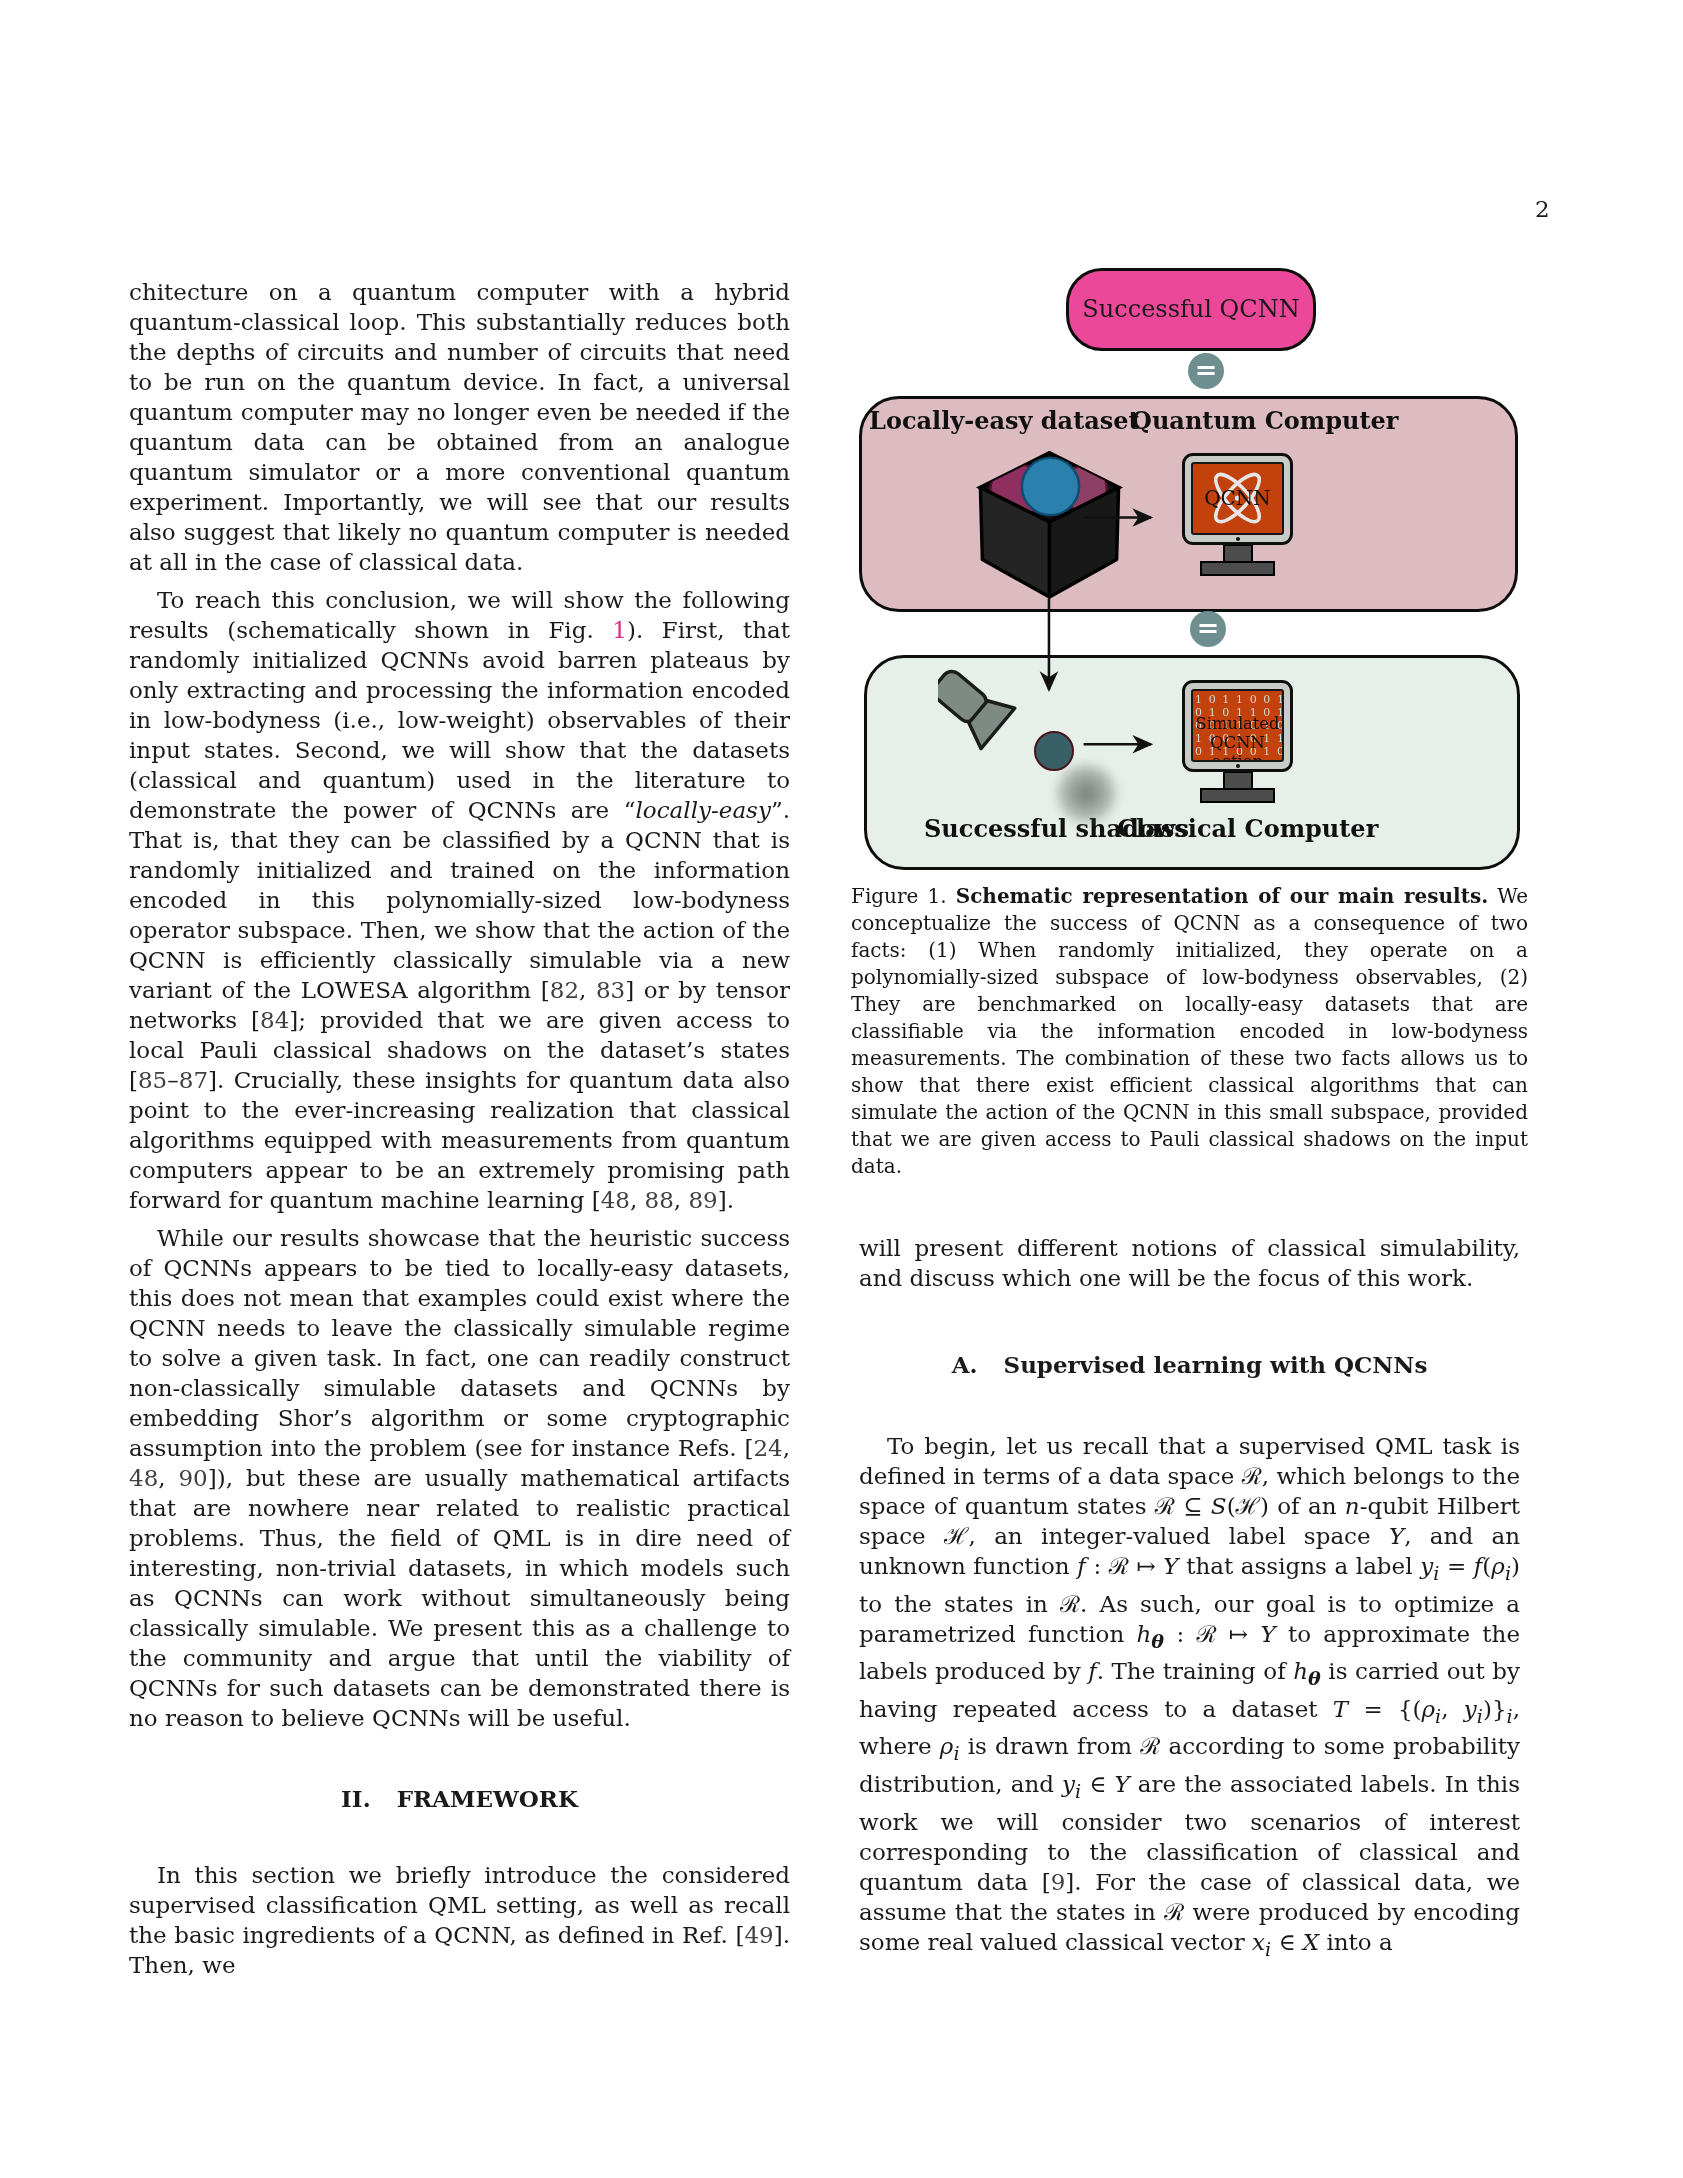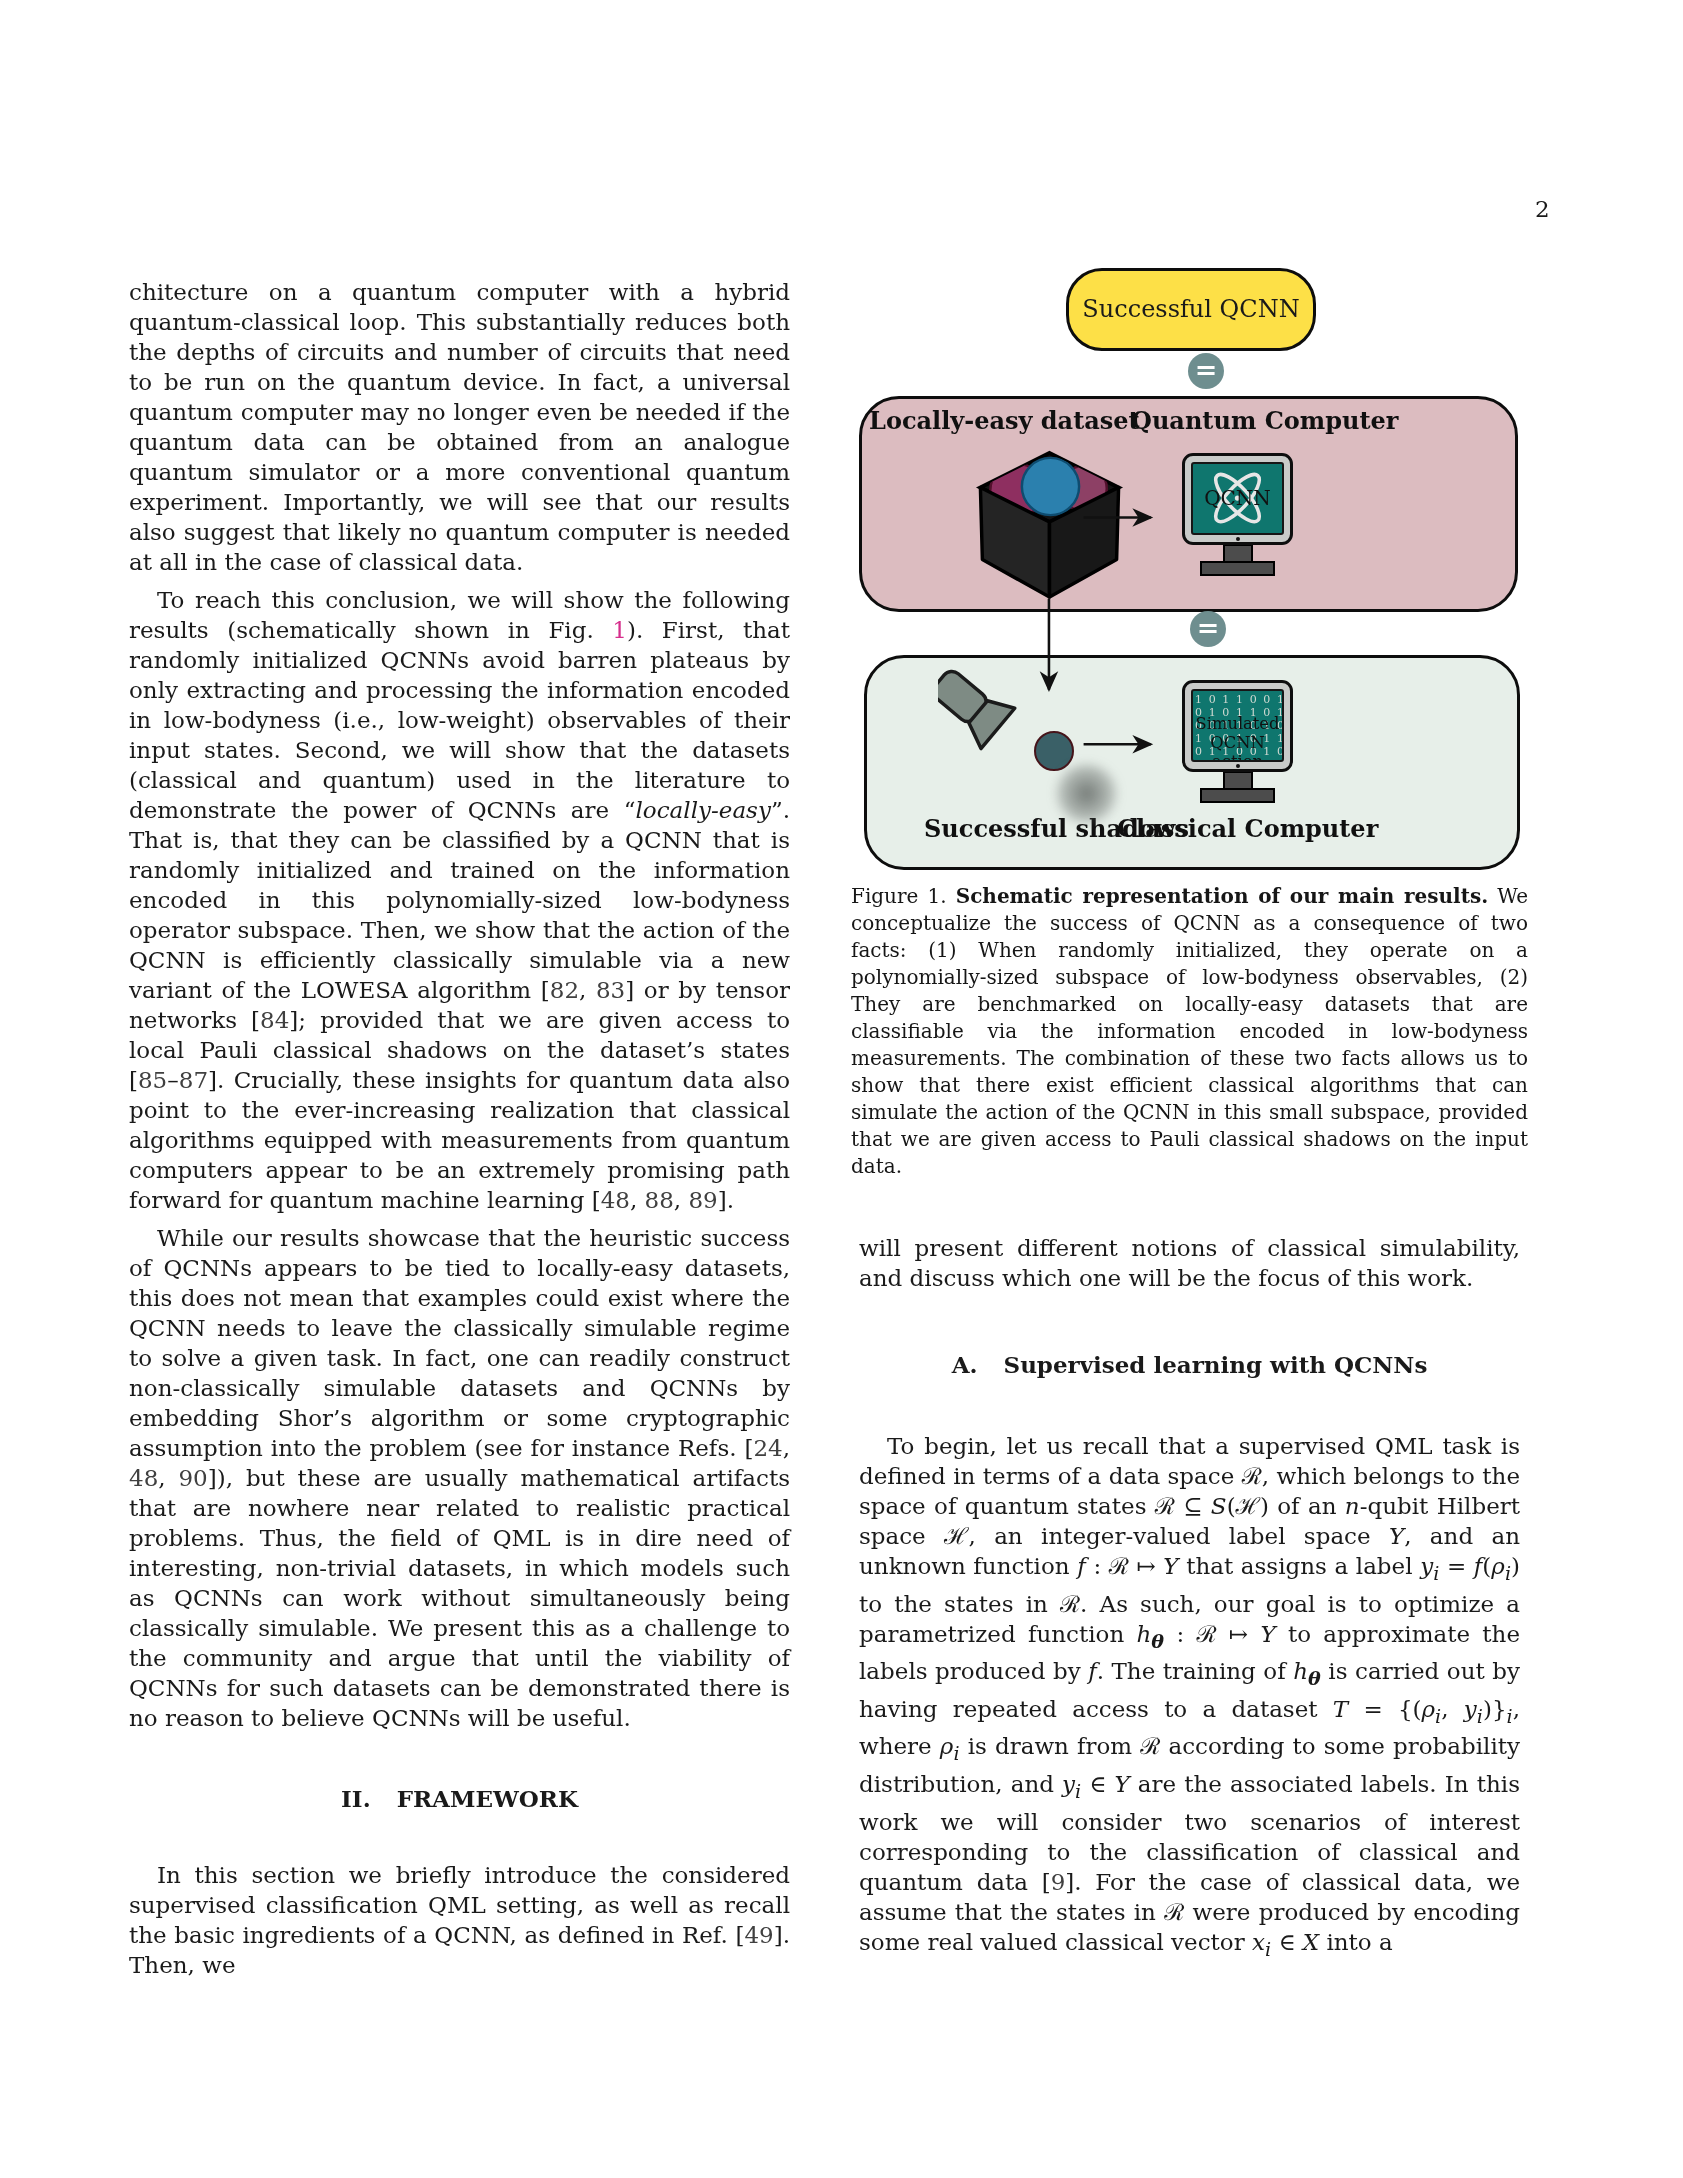--- a/index.html
+++ b/index.html
@@ -10,21 +10,21 @@
   .col-left{left:121px;top:269px;width:677px;}
   .col-right{left:851px;top:252px;width:677px;}
   .para{margin:8px;}
   .para.indent{text-indent:28px;}
   .cite{color:#404040;}
   .figref{color:#d62e8c;}
   .sec-head{display:flex;justify-content:center;gap:26px;font-weight:bold;font-size:23px;margin:51px 0 46px 0;text-align:center;}
   .sec-head.sub{margin:57px 0 51px 0;}
   
   .fig{position:relative;width:677px;height:619px;}
-  .success-box{position:absolute;left:215px;top:16px;width:244px;height:77px;background:#fde047;
+  .success-box{position:absolute;left:215px;top:16px;width:244px;height:77px;background:#ec4899;
                border:3.5px solid #0d0d0d;border-radius:36px;text-align:center;line-height:77px;font-size:24px;}
   .panel{position:absolute;border:3.5px solid #0d0d0d;border-radius:40px;}
   .panel.quantum{left:8px;top:144px;width:653px;height:210px;background:#dcbcc0;}
   .panel.classical{left:13px;top:403px;width:650px;height:209px;background:#e7efe9;}
   .equals{position:absolute;width:36px;height:36px;border-radius:50%;background:#6e8e8f;text-align:center;z-index:6;}
   .equals span{color:#ffffff;font-family:"DejaVu Sans",sans-serif;font-weight:bold;font-size:27px;line-height:34px;display:block;}
   .eq1{left:337px;top:101px;}
   .eq2{left:339px;top:359px;}
   .fig-label{position:absolute;font-size:24px;color:#101010;text-align:center;white-space:nowrap;font-weight:bold;}
   .lbl-dataset{left:18px;top:154px;width:257px;}
@@ -36,21 +36,21 @@
   .ball{position:absolute;left:183px;top:479px;width:36px;height:36px;border-radius:50%;
         background:#3a6067;border:2.5px solid #46141a;}
   .blob{position:absolute;left:203px;top:511px;width:65px;height:61px;border-radius:50%;
         background:radial-gradient(circle,rgba(88,94,91,.8) 0%,rgba(88,94,91,.35) 55%,rgba(88,94,91,0) 75%);
         filter:blur(5px);}
   .overlay{position:absolute;left:0;top:0;width:677px;height:634px;z-index:5;pointer-events:none;}
   .monitor{position:absolute;width:111px;}
   .mon-q{left:331px;top:201px;}
   .mon-c{left:331px;top:428px;}
   .bezel{background:#c9cbc9;border:3.5px solid #0e0e0e;border-radius:11px;padding:6px 6px 7px 6px;position:relative;}
-  .screen{background:#0f766e;border:2.5px solid #161616;border-radius:3px;height:69px;position:relative;overflow:hidden;}
+  .screen{background:#c2410c;border:2.5px solid #161616;border-radius:3px;height:69px;position:relative;overflow:hidden;}
   .cam{position:absolute;left:50%;bottom:1px;width:4px;height:4px;border-radius:50%;background:#111;transform:translateX(-50%);}
   .neck{width:26px;height:15px;background:#4c4c4c;border:2.5px solid #000;margin:-1px auto 0;}
   .base{width:71px;height:11px;background:#4c4c4c;border:2.5px solid #000;margin:-2px auto 0;}
   .screen-label{position:relative;z-index:2;text-align:center;font-size:20px;line-height:69px;color:#111;}
   .screen-label.small{font-size:16.3px;line-height:19px;padding-top:23px;}
   .atom{position:absolute;left:0;top:0;width:100%;height:100%;z-index:1;}
   .binary{position:absolute;left:0;top:0;width:100%;height:100%;z-index:1;color:#cfd9d1;
           font-size:11px;line-height:13px;word-spacing:3px;overflow:hidden;padding:2px;}
   
   .caption{margin-top:12px;font-size:20px;line-height:27px;text-align:justify;color:#161616;}

